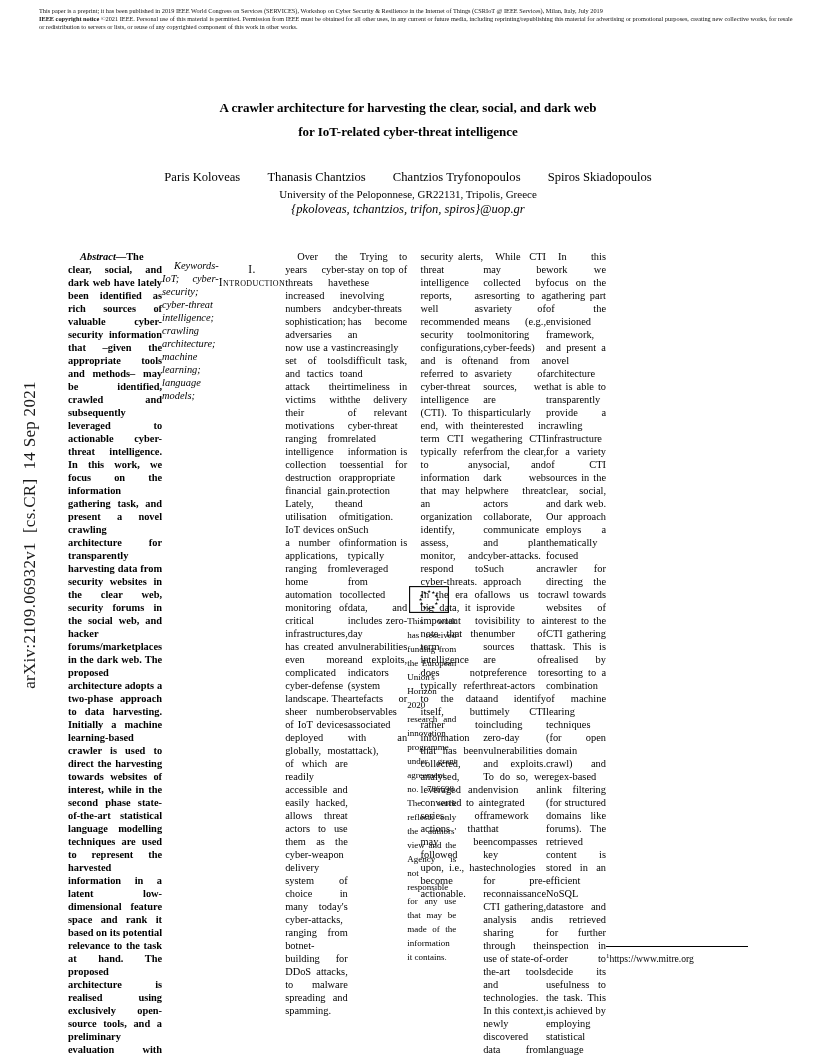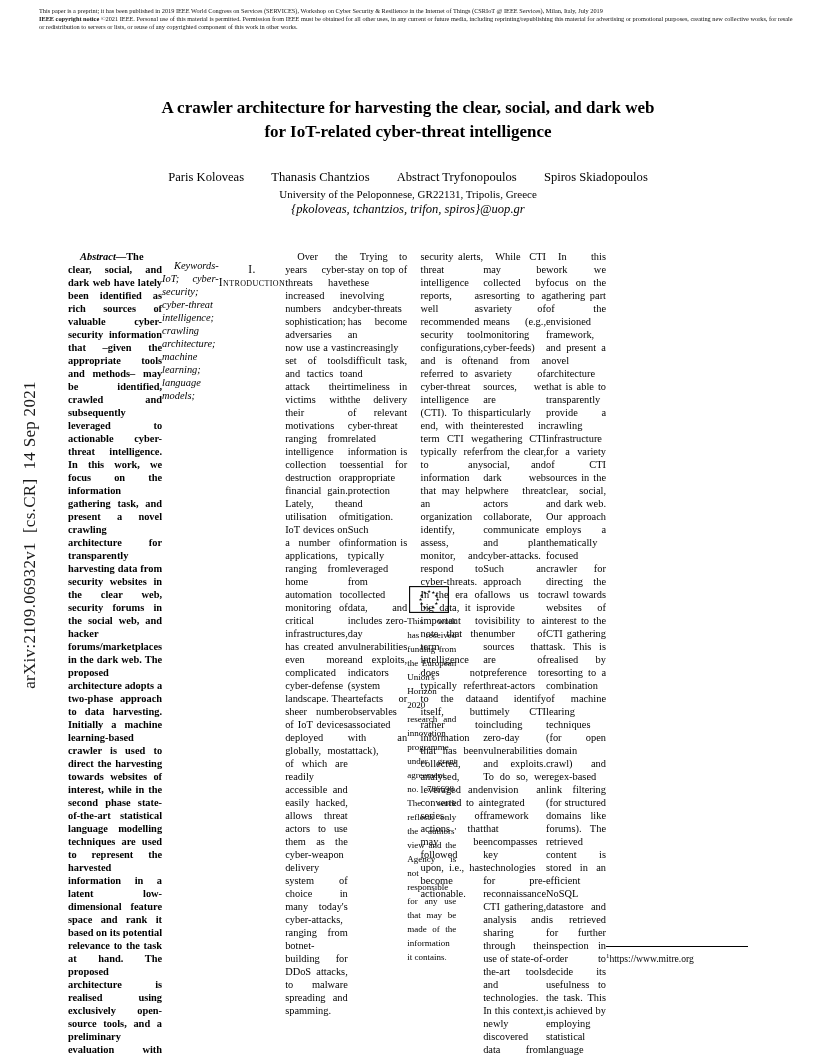--- a/index.html
+++ b/index.html
@@ -22,21 +22,21 @@
   
   .arxiv-sidebar {
     position:absolute; left:-229px; top:524px; width:520px; height:22px;
     transform:rotate(-90deg);
     text-align:center; font-size:17px; letter-spacing:0.3px;
     white-space:pre; color:#1a1a1a;
   }
 
   
   .title-block { position:absolute; top:96px; left:0; width:816px; text-align:center; }
-  .paper-title { font-size:17px; font-weight:bold; line-height:24px; font-family:"Liberation Serif",serif; }
+  .paper-title { font-size:13px; font-weight:bold; line-height:24px; font-family:"Liberation Serif",serif; }
   .authors { margin-top:26px; font-size:12.6px; }
   .authors .author { margin:0 12px; }
   .affiliation { font-size:11px; margin-top:3px; }
   .emails { font-style:italic; font-size:12.6px; margin-top:2px; }
 
   
   .columns {
     position:absolute; top:250px; left:68px; width:680px; height:714px;
     display:flex; gap:25px;
   }
@@ -80,21 +80,21 @@
   <div class="arxiv-sidebar">arXiv:2109.06932v1  [cs.CR]  14 Sep 2021</div>
 
   <section class="title-block">
     <h1 class="paper-title">
       <span>A crawler architecture for harvesting the clear, social, and dark web</span><br>
       <span>for IoT-related cyber-threat intelligence</span>
     </h1>
     <div class="authors">
       <span class="author">Paris Koloveas</span>
       <span class="author">Thanasis Chantzios</span>
-      <span class="author">Abstract Tryfonopoulos</span>
+      <span class="author">Chantzios Tryfonopoulos</span>
       <span class="author">Spiros Skiadopoulos</span>
     </div>
     <div class="affiliation">University of the Peloponnese, GR22131, Tripolis, Greece</div>
     <div class="emails">{pkoloveas, tchantzios, trifon, spiros}@uop.gr</div>
   </section>
 
   <main class="columns">
 
     <div class="col">
       <p class="abstract"><span class="lead">Abstract</span><span>—The clear, social, and dark web have lately been identified as rich sources of valuable cyber-security information that –given the appropriate tools and methods– may be identified, crawled and subsequently leveraged to actionable cyber-threat intelligence. In this work, we focus on the information gathering task, and present a novel crawling architecture for transparently harvesting data from security websites in the clear web, security forums in the social web, and hacker forums/marketplaces in the dark web. The proposed architecture adopts a two-phase approach to data harvesting. Initially a machine learning-based crawler is used to direct the harvesting towards websites of interest, while in the second phase state-of-the-art statistical language modelling techniques are used to represent the harvested information in a latent low-dimensional feature space and rank it based on its potential relevance to the task at hand. The proposed architecture is realised using exclusively open-source tools, and a preliminary evaluation with crowdsourced results demonstrates its effectiveness.</span></p>

